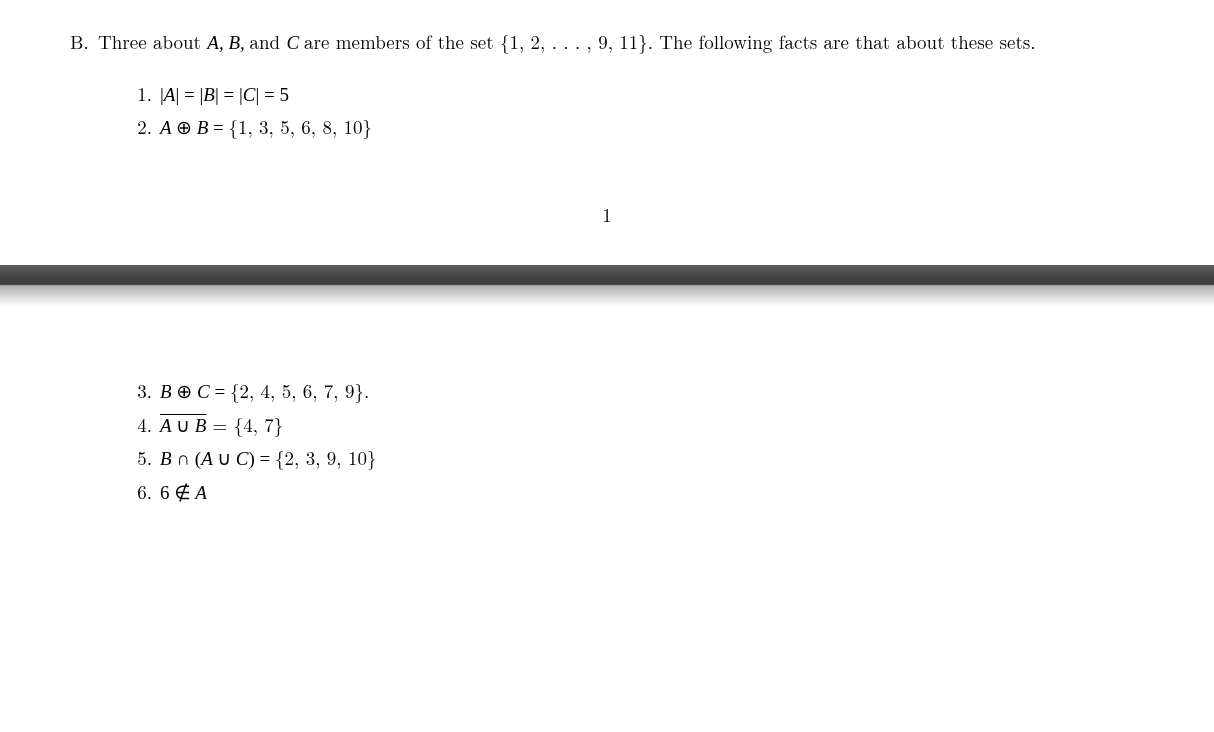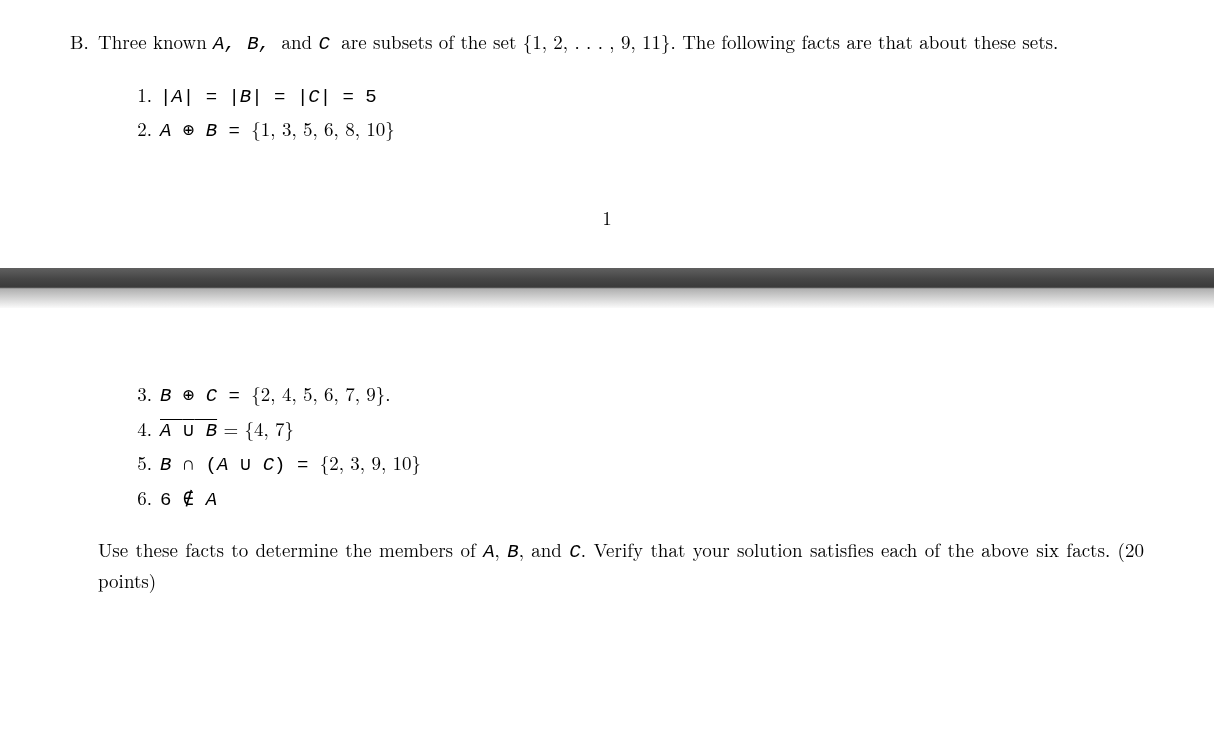--- a/index.html
+++ b/index.html
@@ -62,38 +62,38 @@
     .enum-list-bottom {
       margin-left: 56px;
     }
     .closing {
       margin-top: 22px;
       margin-left: 28px;
       text-align: justify;
     }
     .math {
       font-style: italic;
-      font-family: Liberation Mono, monospace;
+      font-family: Liberation Serif, serif;
     }
     .rm {
       font-style: normal;
     }
     .overline {
       text-decoration: overline;
       text-decoration-thickness: 1px;
     }
   </style>
 </head>
 <body>
 
 <div class="page-top">
   <div class="problem-label">
     <span class="label-b">B.</span>
     <span class="problem-intro">
-      <span>Three known </span><span class="math">A, B, </span><span>and </span><span class="math">C </span><span>are subsets of the set </span><span class="rm">{1, 2, . . . , 9, 11}</span><span>.  The following facts are that about these sets.</span>
+      <span>Three about </span><span class="math">A, B, </span><span>and </span><span class="math">C </span><span>are members of the set </span><span class="rm">{1, 2, . . . , 9, 11}</span><span>.  The following facts are that about these sets.</span>
     </span>
   </div>
 
   <div class="enum-list">
     <div class="enum-item">
       <span class="enum-num">1.</span>
       <span class="enum-content">
         <span class="math"><span class="rm">|</span>A<span class="rm">|</span> <span class="rm">=</span> <span class="rm">|</span>B<span class="rm">|</span> <span class="rm">=</span> <span class="rm">|</span>C<span class="rm">|</span> <span class="rm">= 5</span></span>
       </span>
     </div>
@@ -131,16 +131,13 @@
       </span>
     </div>
     <div class="enum-item">
       <span class="enum-num">6.</span>
       <span class="enum-content">
         <span class="math"><span class="rm">6 ∉</span> A</span>
       </span>
     </div>
   </div>
 
-  <div class="closing">
-    <span>Use these facts to determine the members of </span><span class="math">A</span><span>, </span><span class="math">B</span><span>, and </span><span class="math">C</span><span>.  Verify that your solution satisfies each of the above six facts.  (20 points)</span>
-  </div>
 </div>
 
 </body></html>

